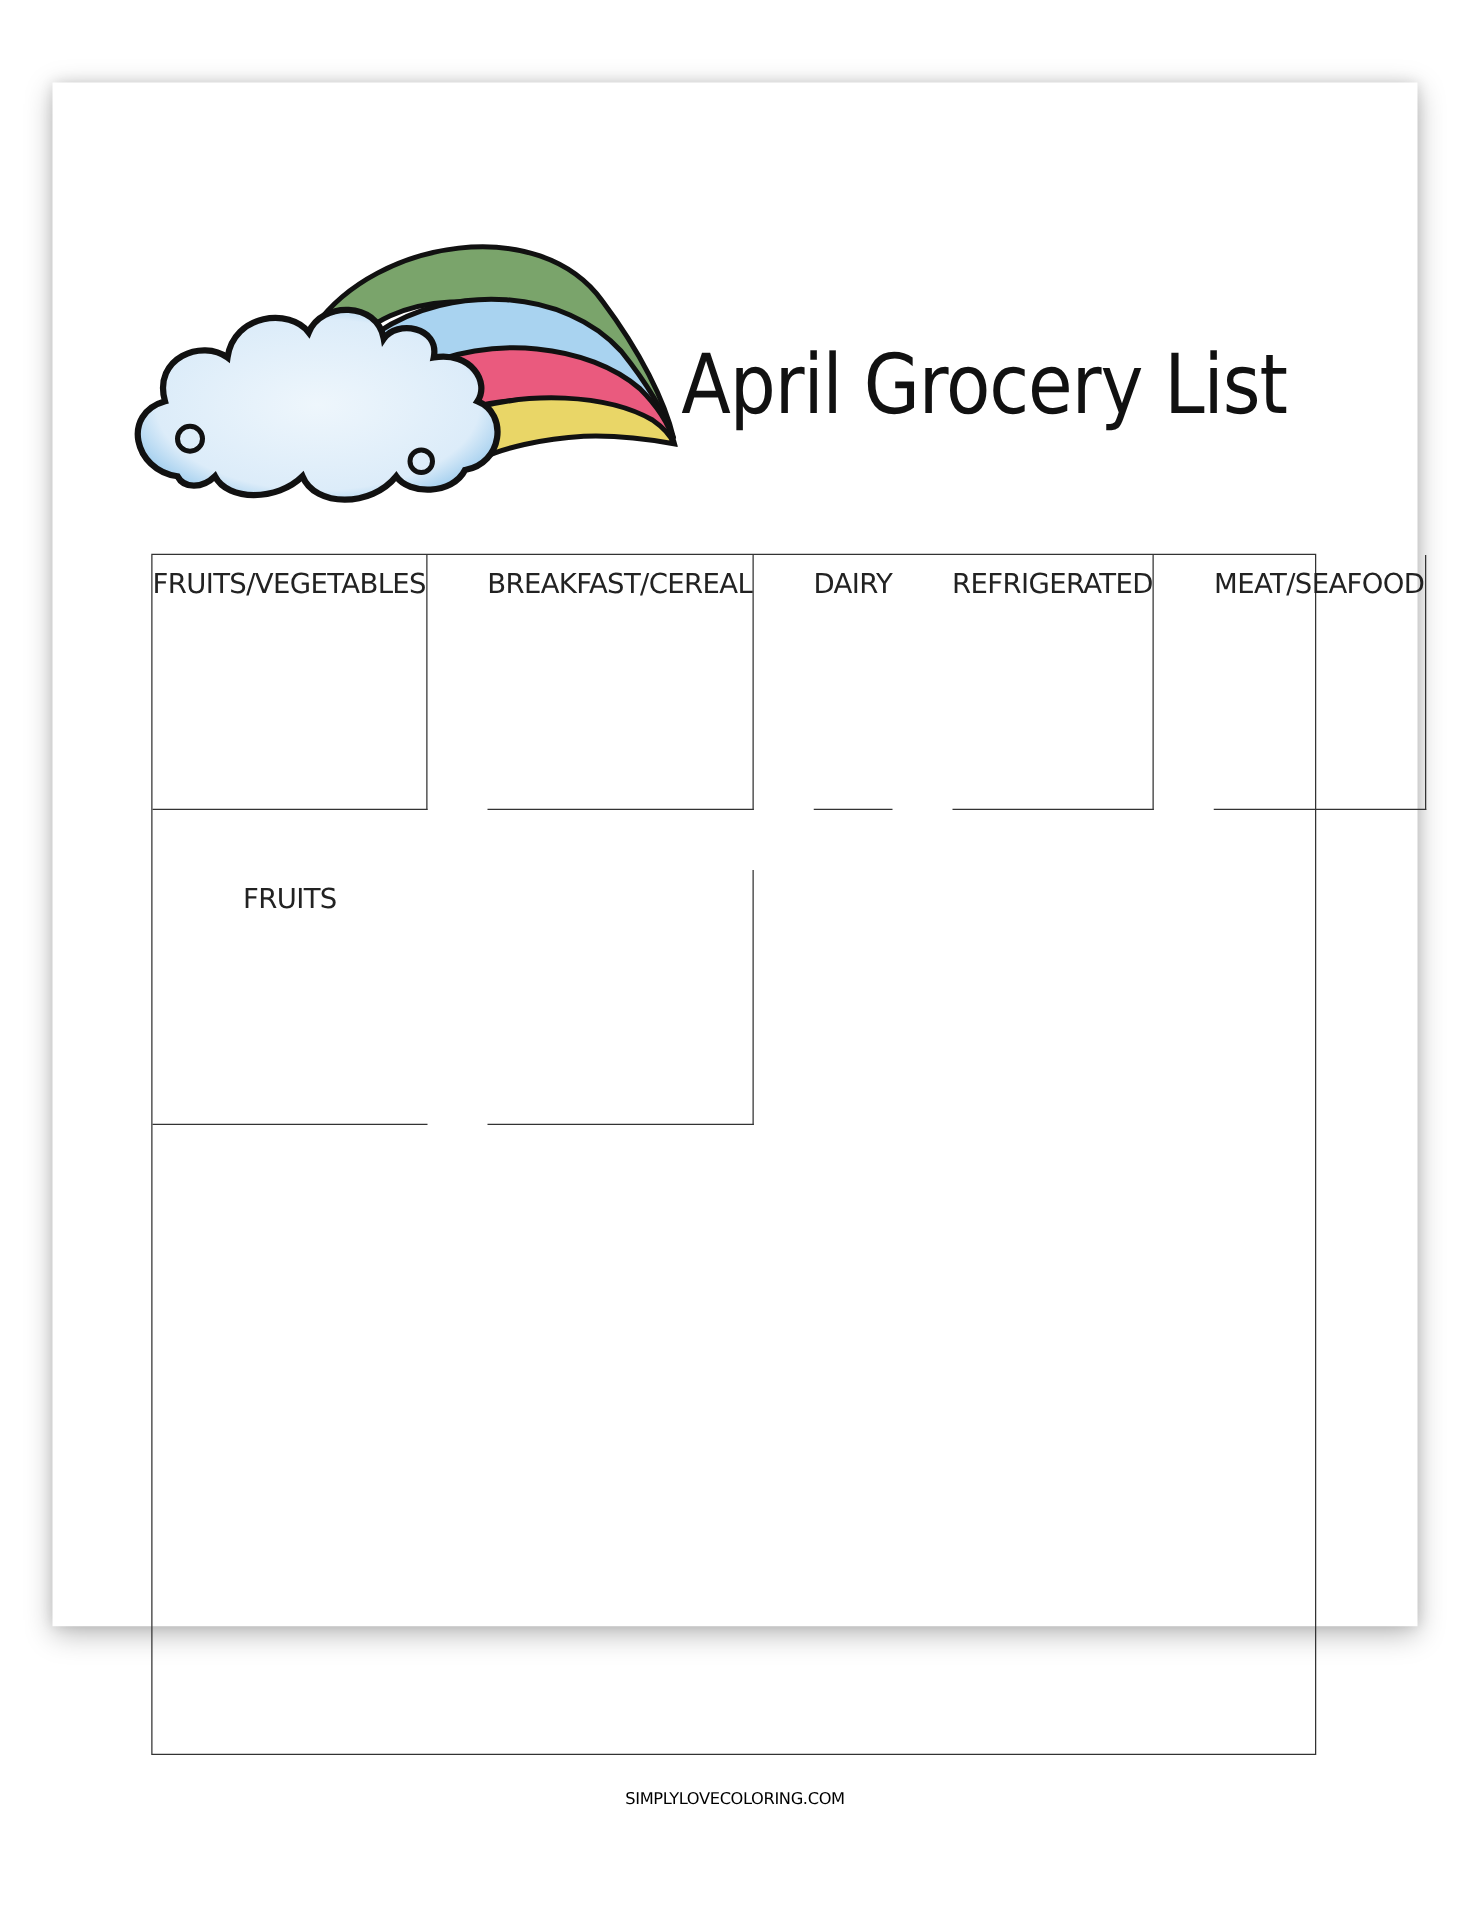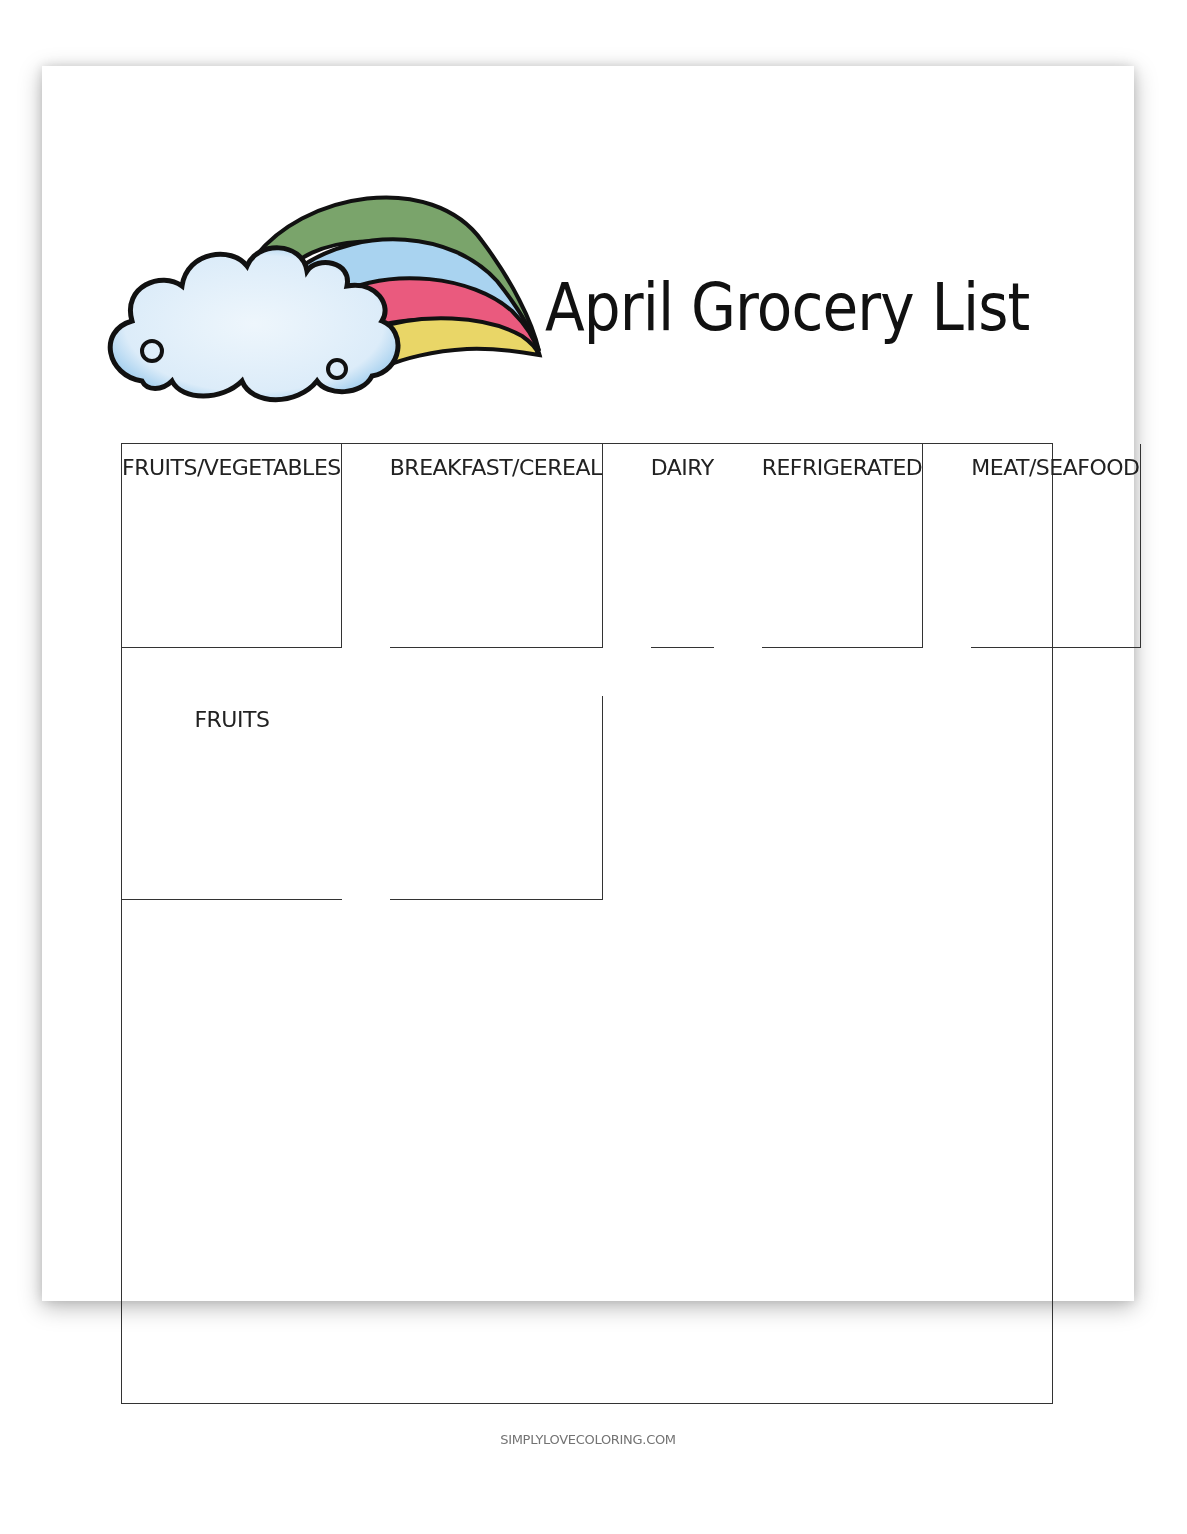--- a/index.html
+++ b/index.html
@@ -27,21 +27,21 @@
       border-right: 1.5px solid #333; border-bottom: 1.5px solid #333;
       box-sizing: border-box; text-align: center; padding-top: 9px;
       font-family: "DejaVu Sans", sans-serif; font-size: 22px; color: #222; line-height: 30px;
       letter-spacing: -0.5px;
     }
     .cell:nth-child(3n) { border-right: none; }
     .cell:nth-child(n+10) { border-bottom: none; }
     .cell span { display: block; }
     .footer {
       position: absolute; left: 0; width: 100%; top: 1366px; text-align: center;
-      font-family: "DejaVu Sans", sans-serif; font-size: 13px; color: #737373; letter-spacing: -0.3px;
+      font-family: "DejaVu Sans", sans-serif; font-size: 13px; color: #000000; letter-spacing: -0.3px;
     }
   </style>
 </head>
 <body>
 
 <div class="page">
 
   <svg class="header-art" viewBox="0 0 450 240">
     <defs>
       <radialGradient id="cg" cx="50%" cy="50%" r="60%">

